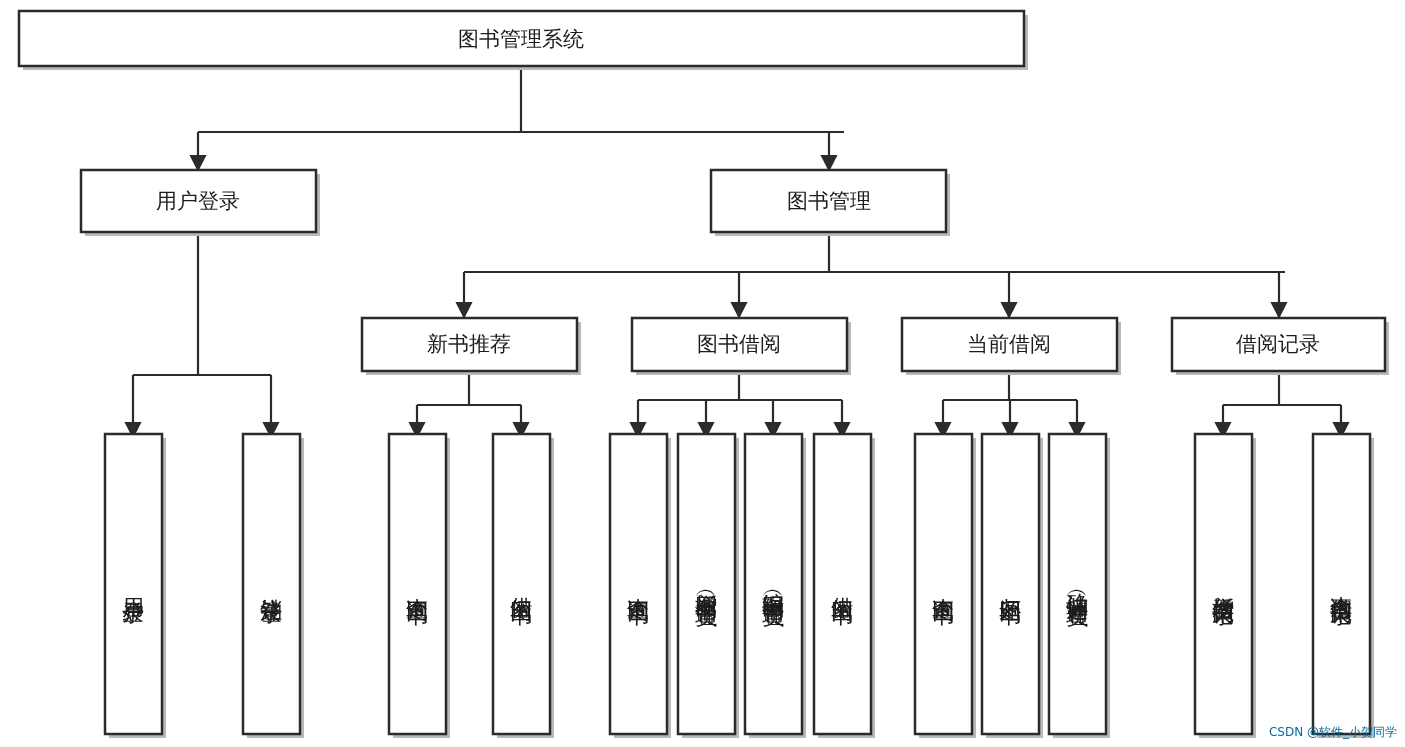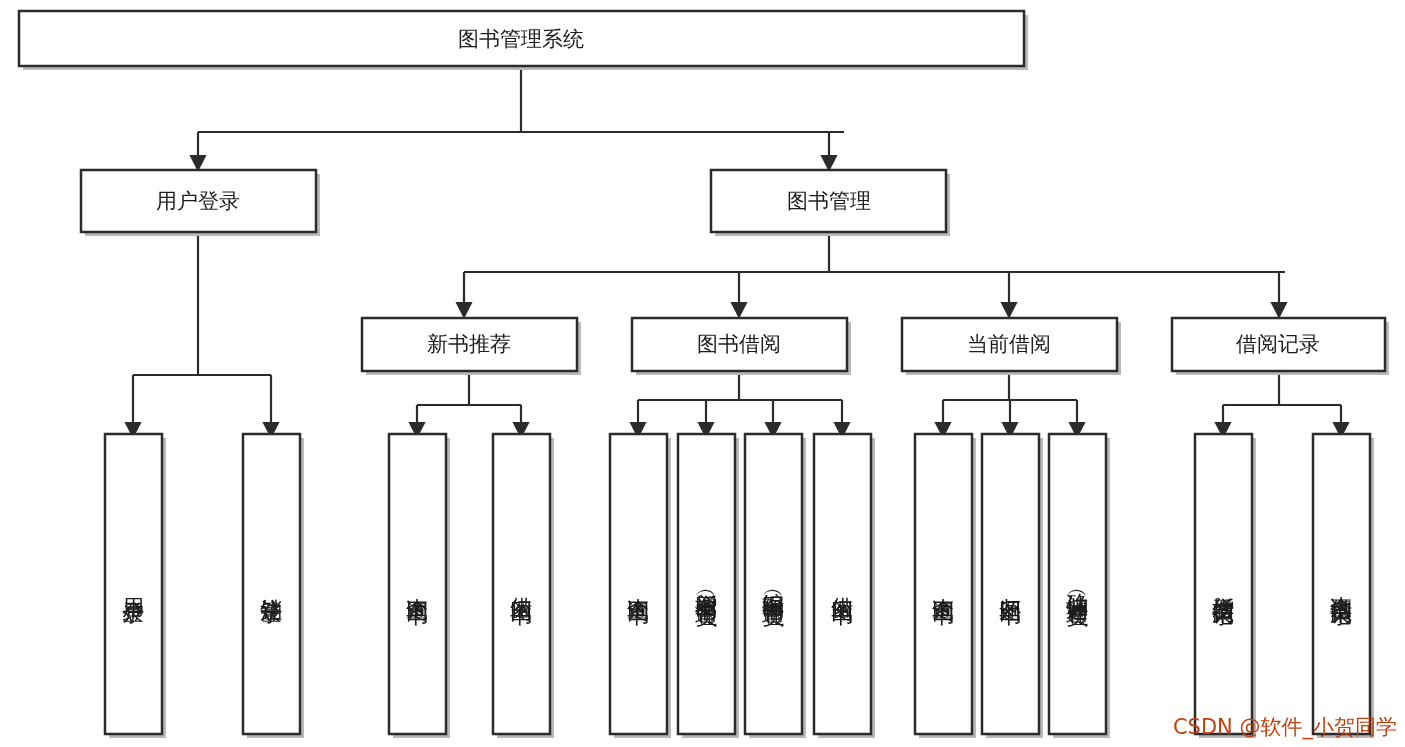--- a/index.html
+++ b/index.html
@@ -62,22 +62,22 @@
     justify-content: center;
     white-space: nowrap;
     pointer-events: none;
     user-select: none;
   }
   .watermark {
     position: absolute;
     right: 8px;
     bottom: 6px;
     font-family: "DejaVu Sans", "Liberation Sans", sans-serif;
-    font-size: 21px;
-    color: #c2410c;
+    font-size: 12px;
+    color: #0369a1;
     white-space: nowrap;
     user-select: none;
   }
 </style>
 </head>
 <body>
 
 <div id="diagram-root">
 
   <svg class="diagram-canvas" viewBox="0 0 1405 747">

